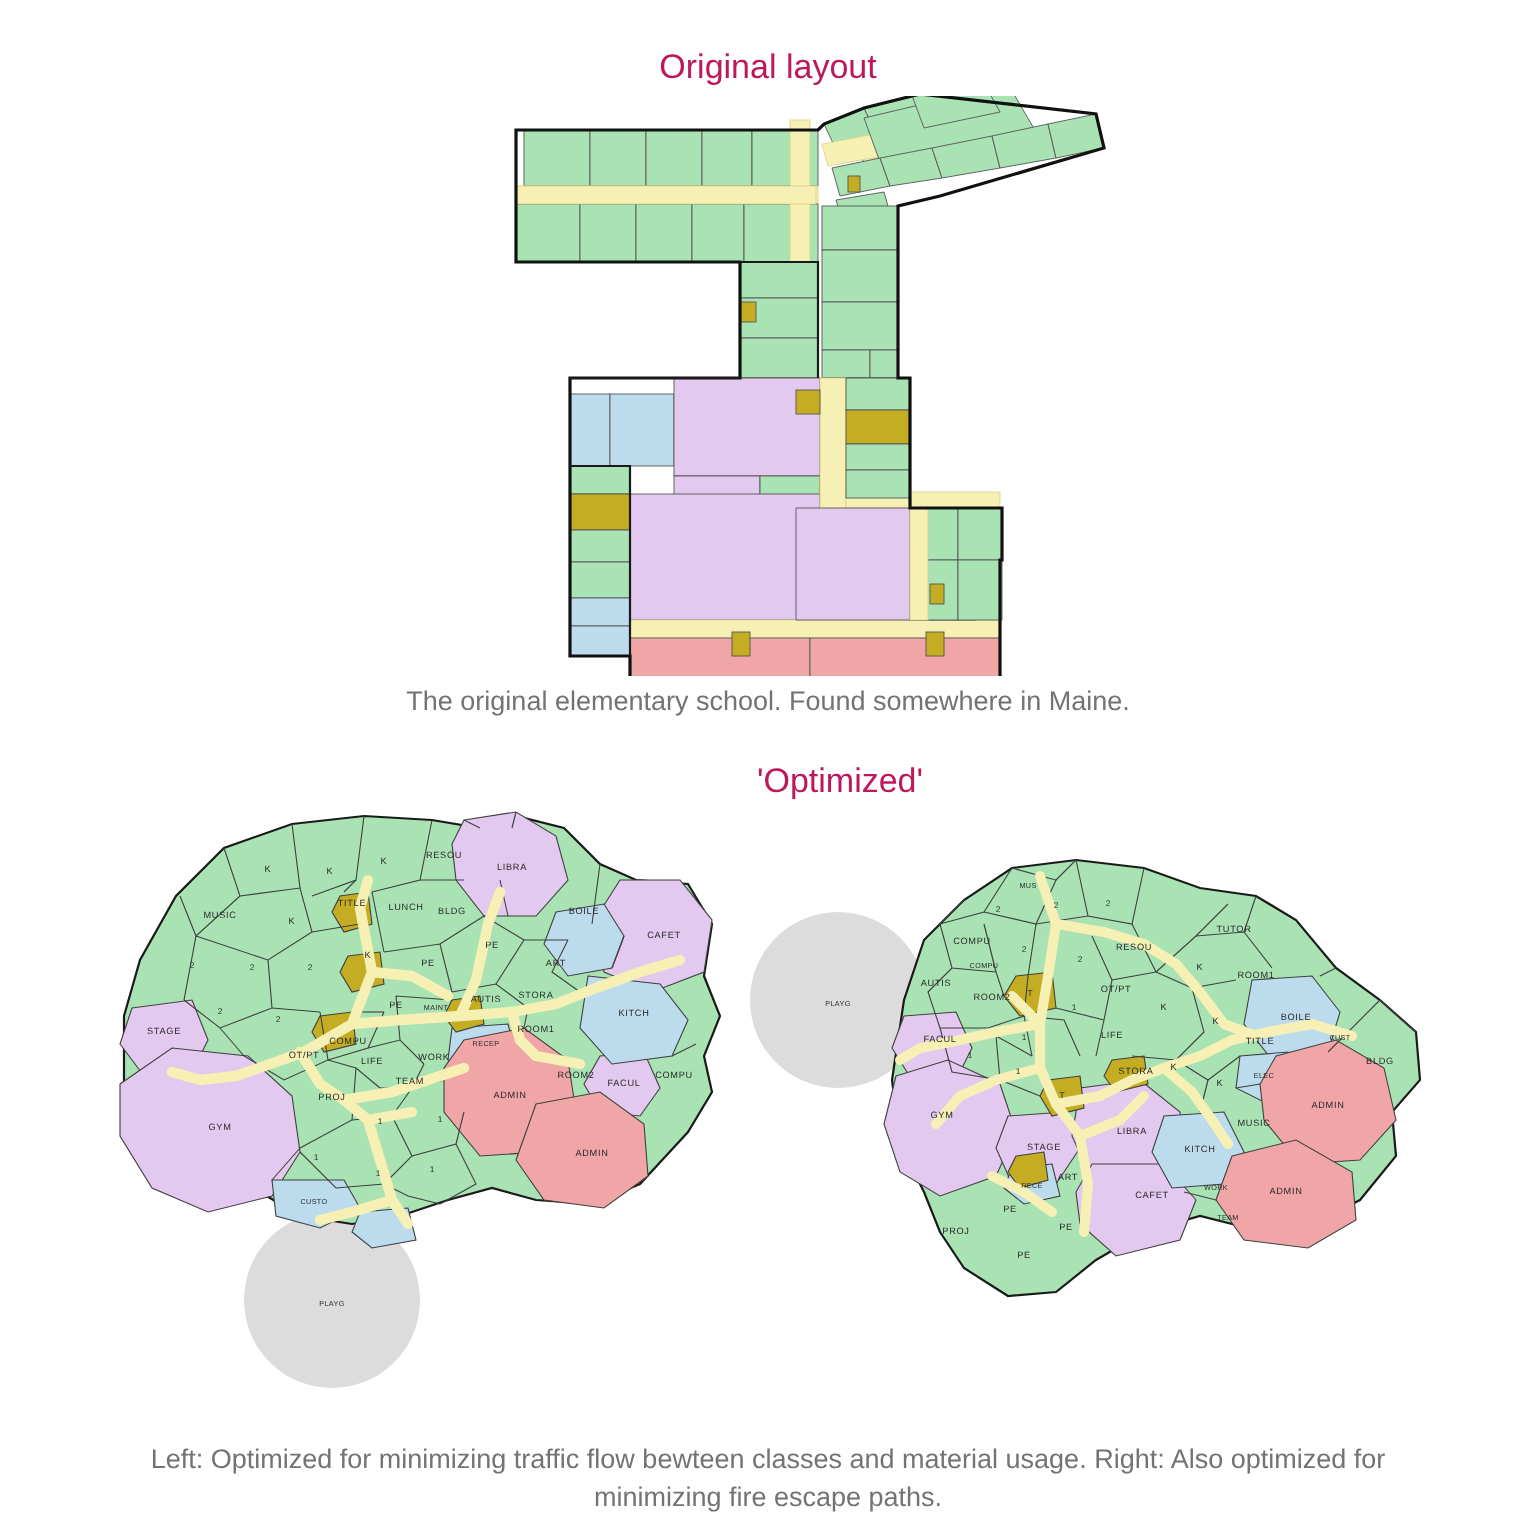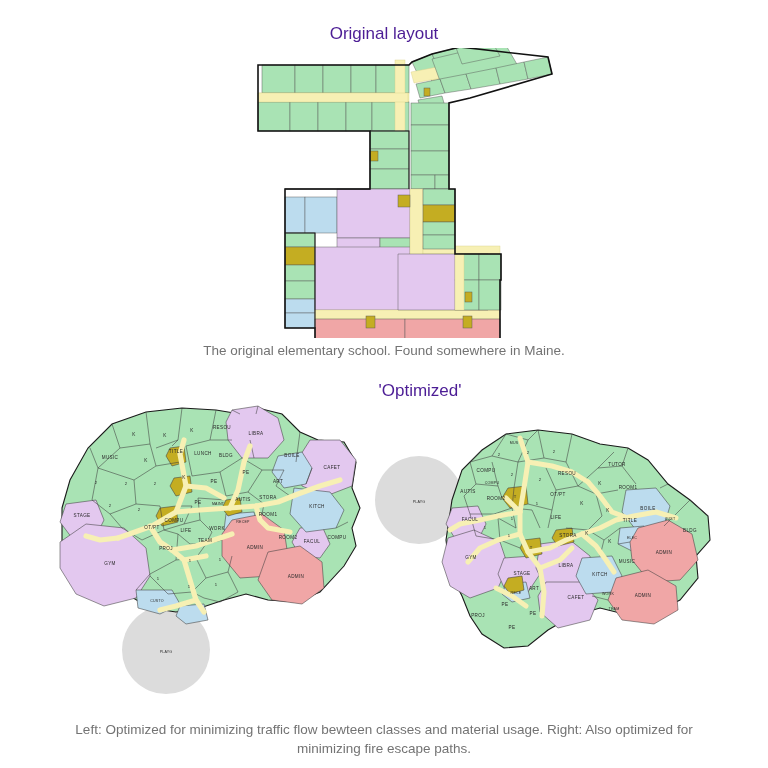--- a/index.html
+++ b/index.html
@@ -4,21 +4,21 @@
 <style>
   html,body{margin:0;padding:0;}
   body{
     width:768px;height:768px;background:#ffffff;
     font-family:"Liberation Sans", sans-serif;
     color:#1a1a1a;overflow:hidden;position:relative;
   }
   .page{position:relative;width:768px;height:768px;}
   .title{
     position:absolute;width:100%;text-align:center;
-    font-size:17px;font-weight:400;color:#4c1d95;
+    font-size:17px;font-weight:400;color:#be185d;
     font-family:"Liberation Sans", sans-serif;
   }
   #title-original{top:24px;}
   #title-optimized{top:381px;margin-left:36px;}
   .caption{
     position:absolute;width:100%;text-align:center;
     font-size:13.5px;line-height:19px;color:#737373;
     font-family:"Liberation Sans", sans-serif;
   }
   #caption-original{top:341px;}

